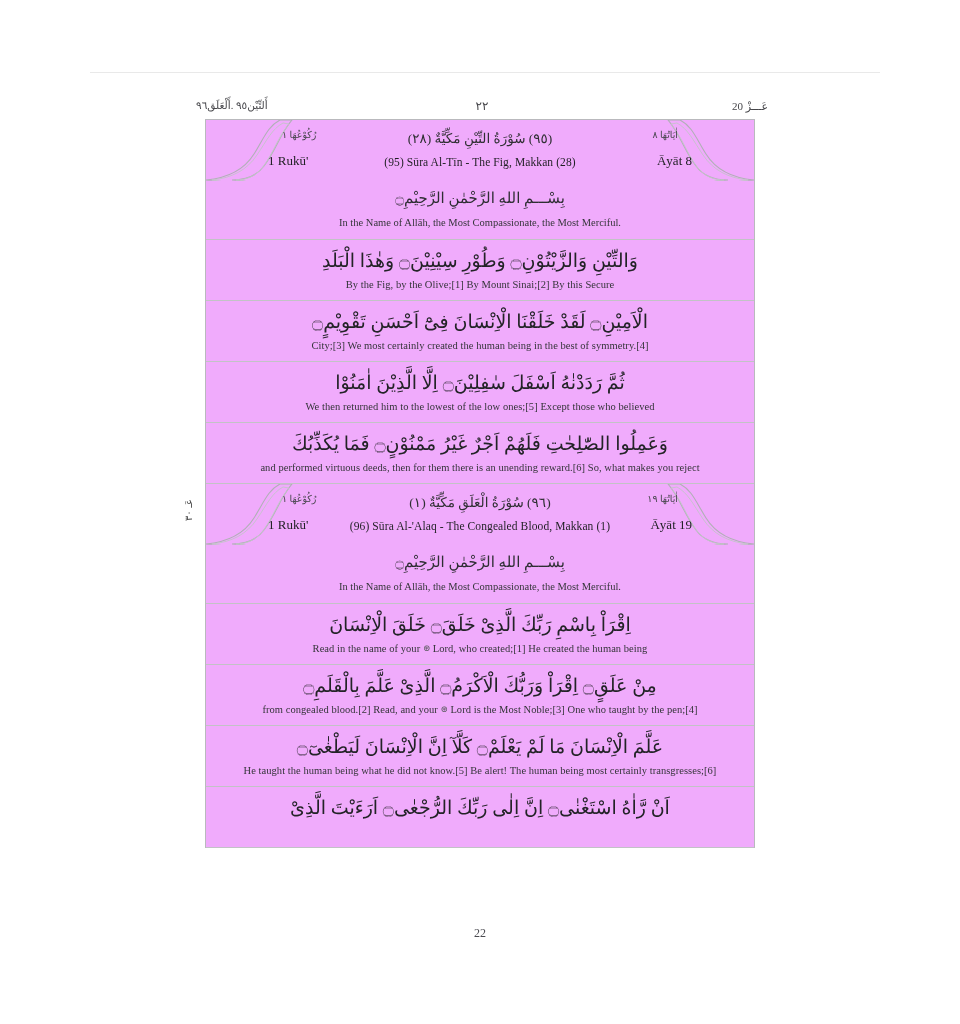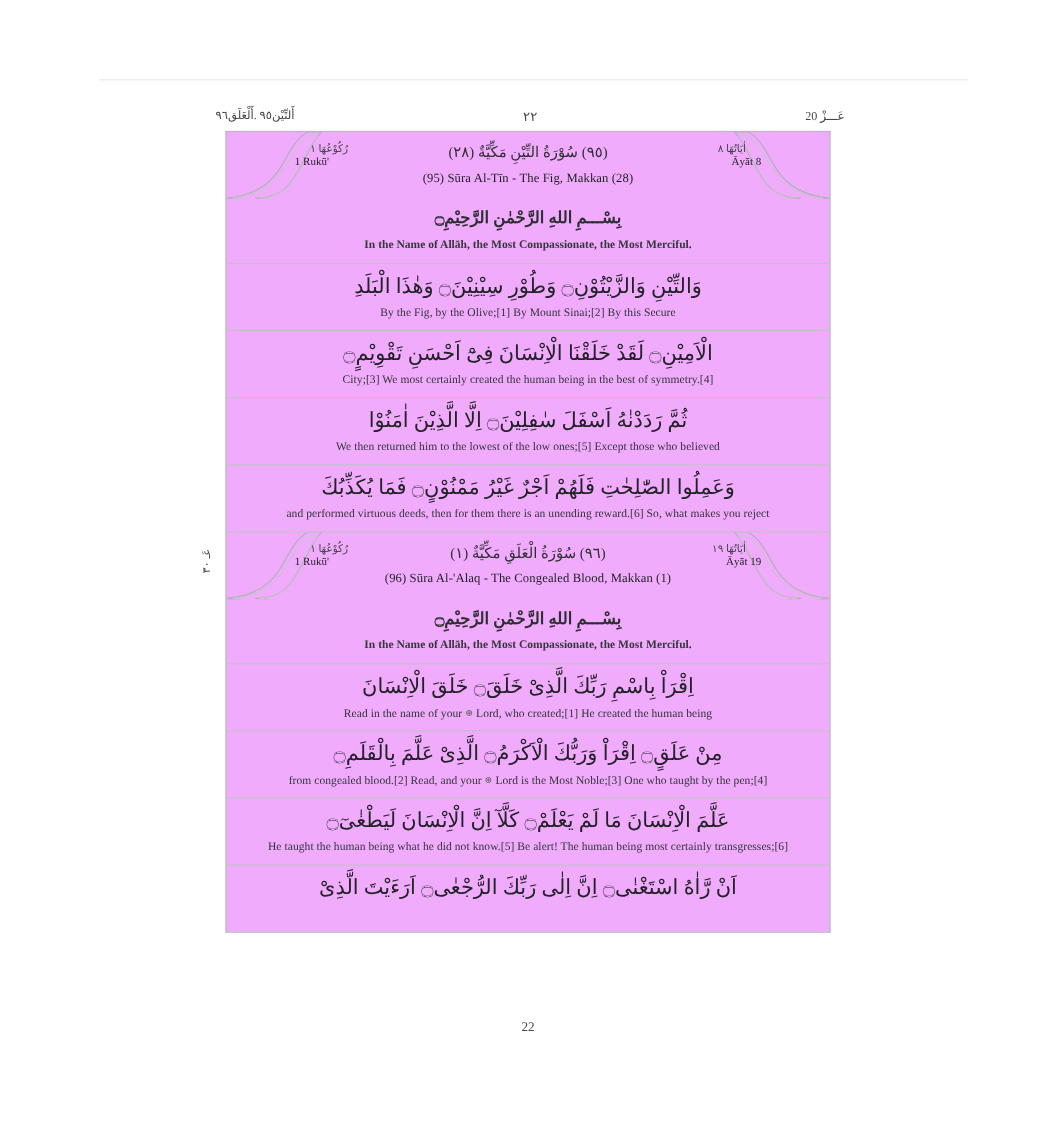--- a/index.html
+++ b/index.html
@@ -119,37 +119,36 @@
 
   .sh-title-ar {
     font-size: 13.5px;
     color: #2f2f33;
     direction: rtl;
     letter-spacing: .2px;
   }
 
   .sh-ruku-en, .sh-ayat-en {
     position: absolute;
-    font-size: 10px;
+    font-size: 13px;
     color: #222226;
     white-space: nowrap;
-    top: 22px;
+    top: 33px;
   }
   .sh-ruku-en { left: 62px; }
   .sh-ayat-en { right: 62px; }
   .sh-title-en {
     font-size: 11.5px;
     color: #1f1f23;
     letter-spacing: .1px;
   }
 
   
   .bismillah-row {
     height: 59px;
-    font-weight: bold;
   }
   .bism-ar {
     position: absolute;
     left: 0; top: 8px;
     width: 100%;
     text-align: center;
     font-size: 15px;
     color: #2e2e33;
     direction: rtl;
     white-space: nowrap;

